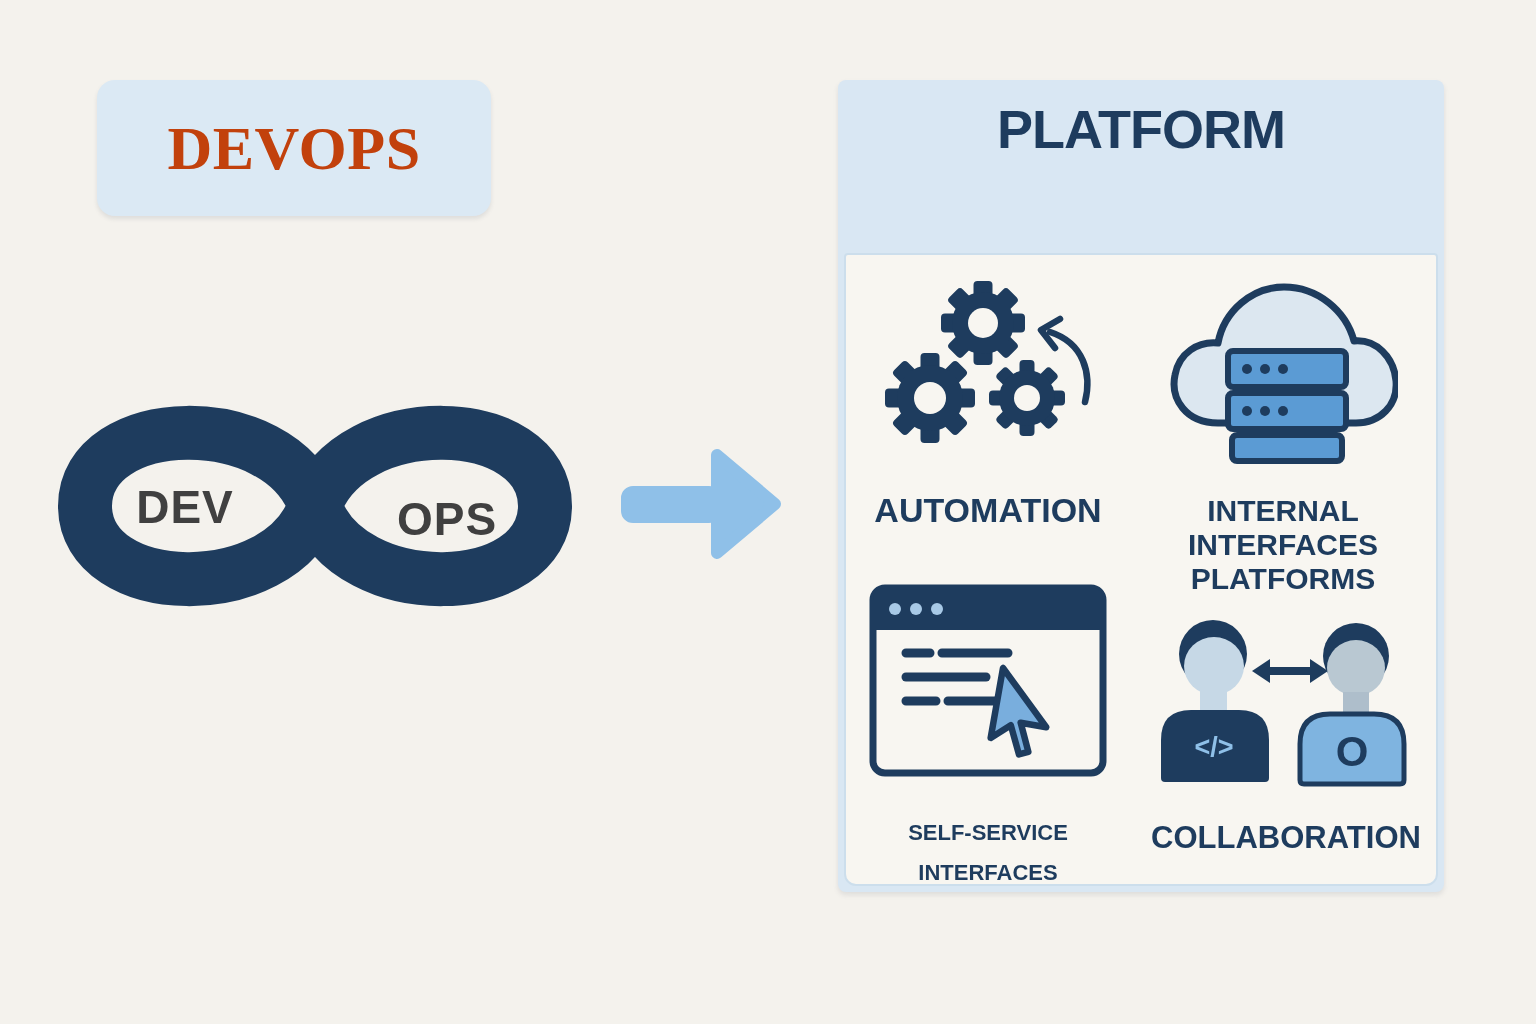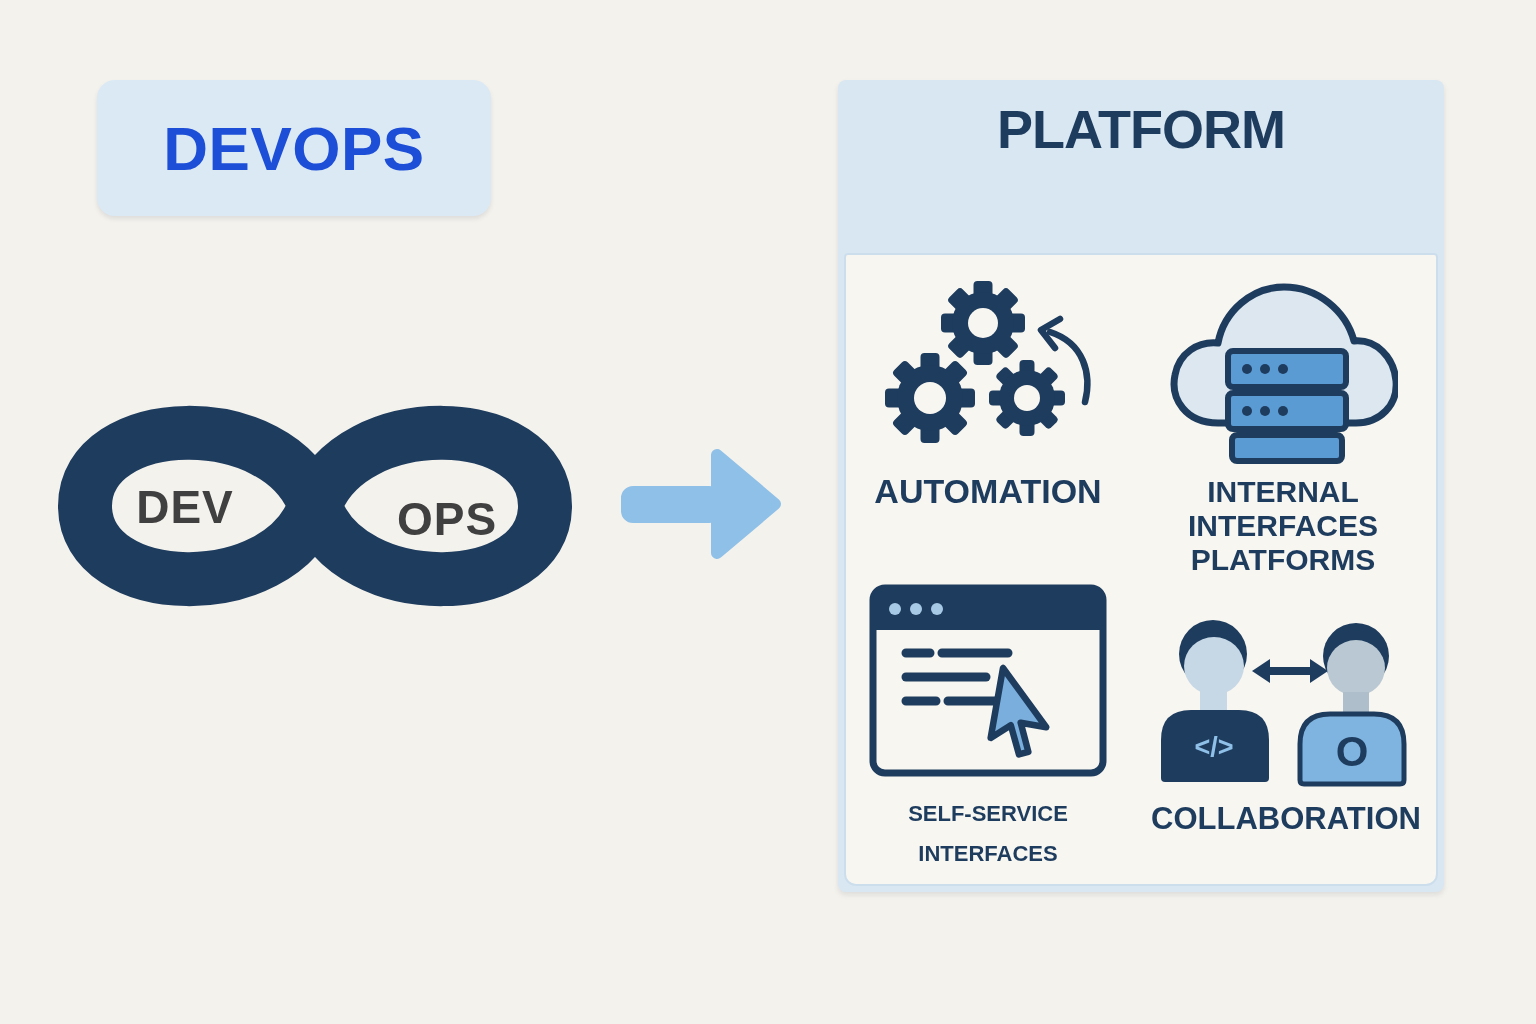--- a/index.html
+++ b/index.html
@@ -8,21 +8,21 @@
   .stage { position:relative; width:1536px; height:1024px; background:#f4f2ed; overflow:hidden; }
 
   
   .devops-badge{
     position:absolute; left:97px; top:80px; width:394px; height:136px;
     background:#dbe9f4; border-radius:18px;
     display:flex; align-items:center; justify-content:center;
     box-shadow:0 3px 4px rgba(90,100,115,0.14);
   }
   .devops-badge span{
-    font-size:62px; font-weight:700; color:#1d4ed8; letter-spacing:0.5px;
+    font-size:62px; font-weight:700; color:#c2410c; letter-spacing:0.5px;font-family:Liberation Serif, serif;
   }
 
   
   .loop-label{
     position:absolute; transform:translate(-50%,-50%);
     font-size:46px; font-weight:700; color:#404040; letter-spacing:1px;
   }
   .loop-label.dev{ left:185px; top:507px; }
   .loop-label.ops{ left:447px; top:507px;margin-top:12px; }
 
@@ -37,21 +37,21 @@
     text-align:center; padding-top:18px;
   }
   .pe-header .line{
     font-size:54px; font-weight:700; color:#1e3c5e; line-height:63px; letter-spacing:-1px;
   }
   .pe-body{
     position:absolute; left:6px; right:6px; top:173px; bottom:6px;
     background:#f8f6f1; border:2px solid #ccdeec; border-radius:4px 4px 12px 12px;
   }
   .feature-label{
-    position:absolute; text-align:center; font-weight:700; color:#1e3c5e;
+    position:absolute; text-align:center; font-weight:700; color:#1e3c5e;margin-top:19px;
   }
   .lbl-automation{ left:0px; top:392px; width:300px; font-size:34px; letter-spacing:0; }
   .lbl-idp{ left:300px; top:395px; width:290px; font-size:30px; line-height:34px; }
   .lbl-self{ left:0px; top:714px; width:300px; font-size:22px; line-height:40px; }
   .lbl-collab{ left:296px; top:721px; width:304px; font-size:31px; }
 
   .abs{ position:absolute; }
   svg{ display:block; }
 </style>
 </head>

